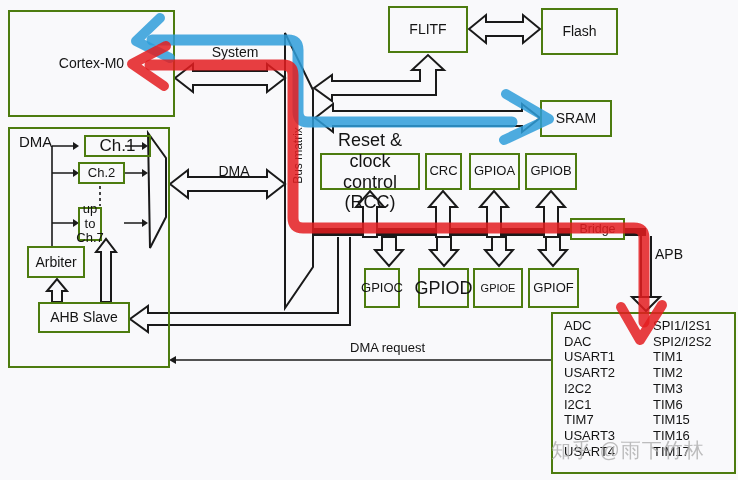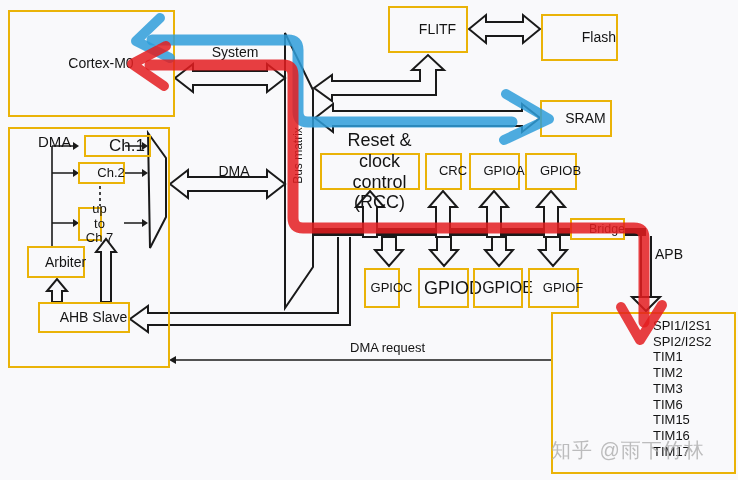--- a/index.html
+++ b/index.html
@@ -5,23 +5,23 @@
   html,body{margin:0;padding:0;background:#e8e8e8;}
   #canvas{
     position:relative;width:738px;height:480px;overflow:hidden;
     background:#f9f9fb;
     font-family:"Liberation Sans","DejaVu Sans",sans-serif;
     color:#141414;
   }
   #canvas svg{position:absolute;left:0;top:0;}
   .layer{position:absolute;left:0;top:0;width:738px;height:480px;}
   .box{
-    position:absolute;border:2px solid #eab308;background:transparent;
+    position:absolute;border:2px solid #4d7c0f;background:transparent;
     display:flex;align-items:center;justify-content:center;
-    text-align:center;box-sizing:border-box;line-height:1.15;padding-left:19px;
+    text-align:center;box-sizing:border-box;line-height:1.15;
   }
   .lbl{position:absolute;white-space:nowrap;}
   .stack{display:flex;flex-direction:column;align-items:center;}
   #bus-matrix-label{
     position:absolute;left:236px;top:148px;width:124px;height:15px;
     transform:rotate(-90deg);text-align:center;font-size:12px;color:#222;
   }
   #periph-cols{position:absolute;left:551px;top:312px;width:185px;height:162px;}
   .pcol{position:absolute;top:6px;font-size:13px;line-height:15.7px;}
   #periph-left{left:13px;}
@@ -115,21 +115,21 @@
   <div class="box" style="left:27px;top:246px;width:58px;height:32px;font-size:14px;">
     <span>Arbiter</span>
   </div>
   <div class="box" style="left:38px;top:302px;width:92px;height:31px;font-size:14px;">
     <span>AHB Slave</span>
   </div>
 
   <div class="box" style="left:388px;top:6px;width:80px;height:47px;font-size:14px;">
     <span>FLITF</span>
   </div>
-  <div class="box" style="left:541px;top:14px;width:77px;height:47px;font-size:14px;justify-content:flex-end;">
+  <div class="box" style="left:541px;top:8px;width:77px;height:47px;font-size:14px;">
     <span>Flash</span>
   </div>
   <div class="box" style="left:540px;top:100px;width:72px;height:37px;font-size:14px;">
     <span>SRAM</span>
   </div>
 
   <div class="box" style="left:320px;top:153px;width:100px;height:37px;font-size:18px;">
     <span class="stack">
       <span>Reset &amp; clock</span>
       <span>control (RCC)</span>
@@ -144,33 +144,44 @@
   <div class="box" style="left:525px;top:153px;width:52px;height:37px;font-size:13px;">
     <span>GPIOB</span>
   </div>
 
   <div class="box" style="left:364px;top:268px;width:36px;height:40px;font-size:13px;">
     <span>GPIOC</span>
   </div>
   <div class="box" style="left:418px;top:268px;width:51px;height:40px;font-size:18px;">
     <span>GPIOD</span>
   </div>
-  <div class="box" style="left:473px;top:268px;width:50px;height:40px;font-size:16px;">
+  <div class="box" style="left:473px;top:268px;width:50px;height:40px;font-size:11px;">
     <span>GPIOE</span>
   </div>
   <div class="box" style="left:528px;top:268px;width:51px;height:40px;font-size:13px;">
     <span>GPIOF</span>
   </div>
 
   <div class="box" style="left:570px;top:218px;width:55px;height:22px;font-size:12.5px;">
     <span>Bridge</span>
   </div>
 
   <div class="box" style="left:551px;top:312px;width:185px;height:162px;"></div>
   <div id="periph-cols">
+    <div id="periph-left" class="pcol">
+        <div>ADC</div>
+        <div>DAC</div>
+        <div>USART1</div>
+        <div>USART2</div>
+        <div>I2C2</div>
+        <div>I2C1</div>
+        <div>TIM7</div>
+        <div>USART3</div>
+        <div>USART4</div>
+      </div>
     <div id="periph-right" class="pcol">
         <div>SPI1/I2S1</div>
         <div>SPI2/I2S2</div>
         <div>TIM1</div>
         <div>TIM2</div>
         <div>TIM3</div>
         <div>TIM6</div>
         <div>TIM15</div>
         <div>TIM16</div>
         <div>TIM17</div>

